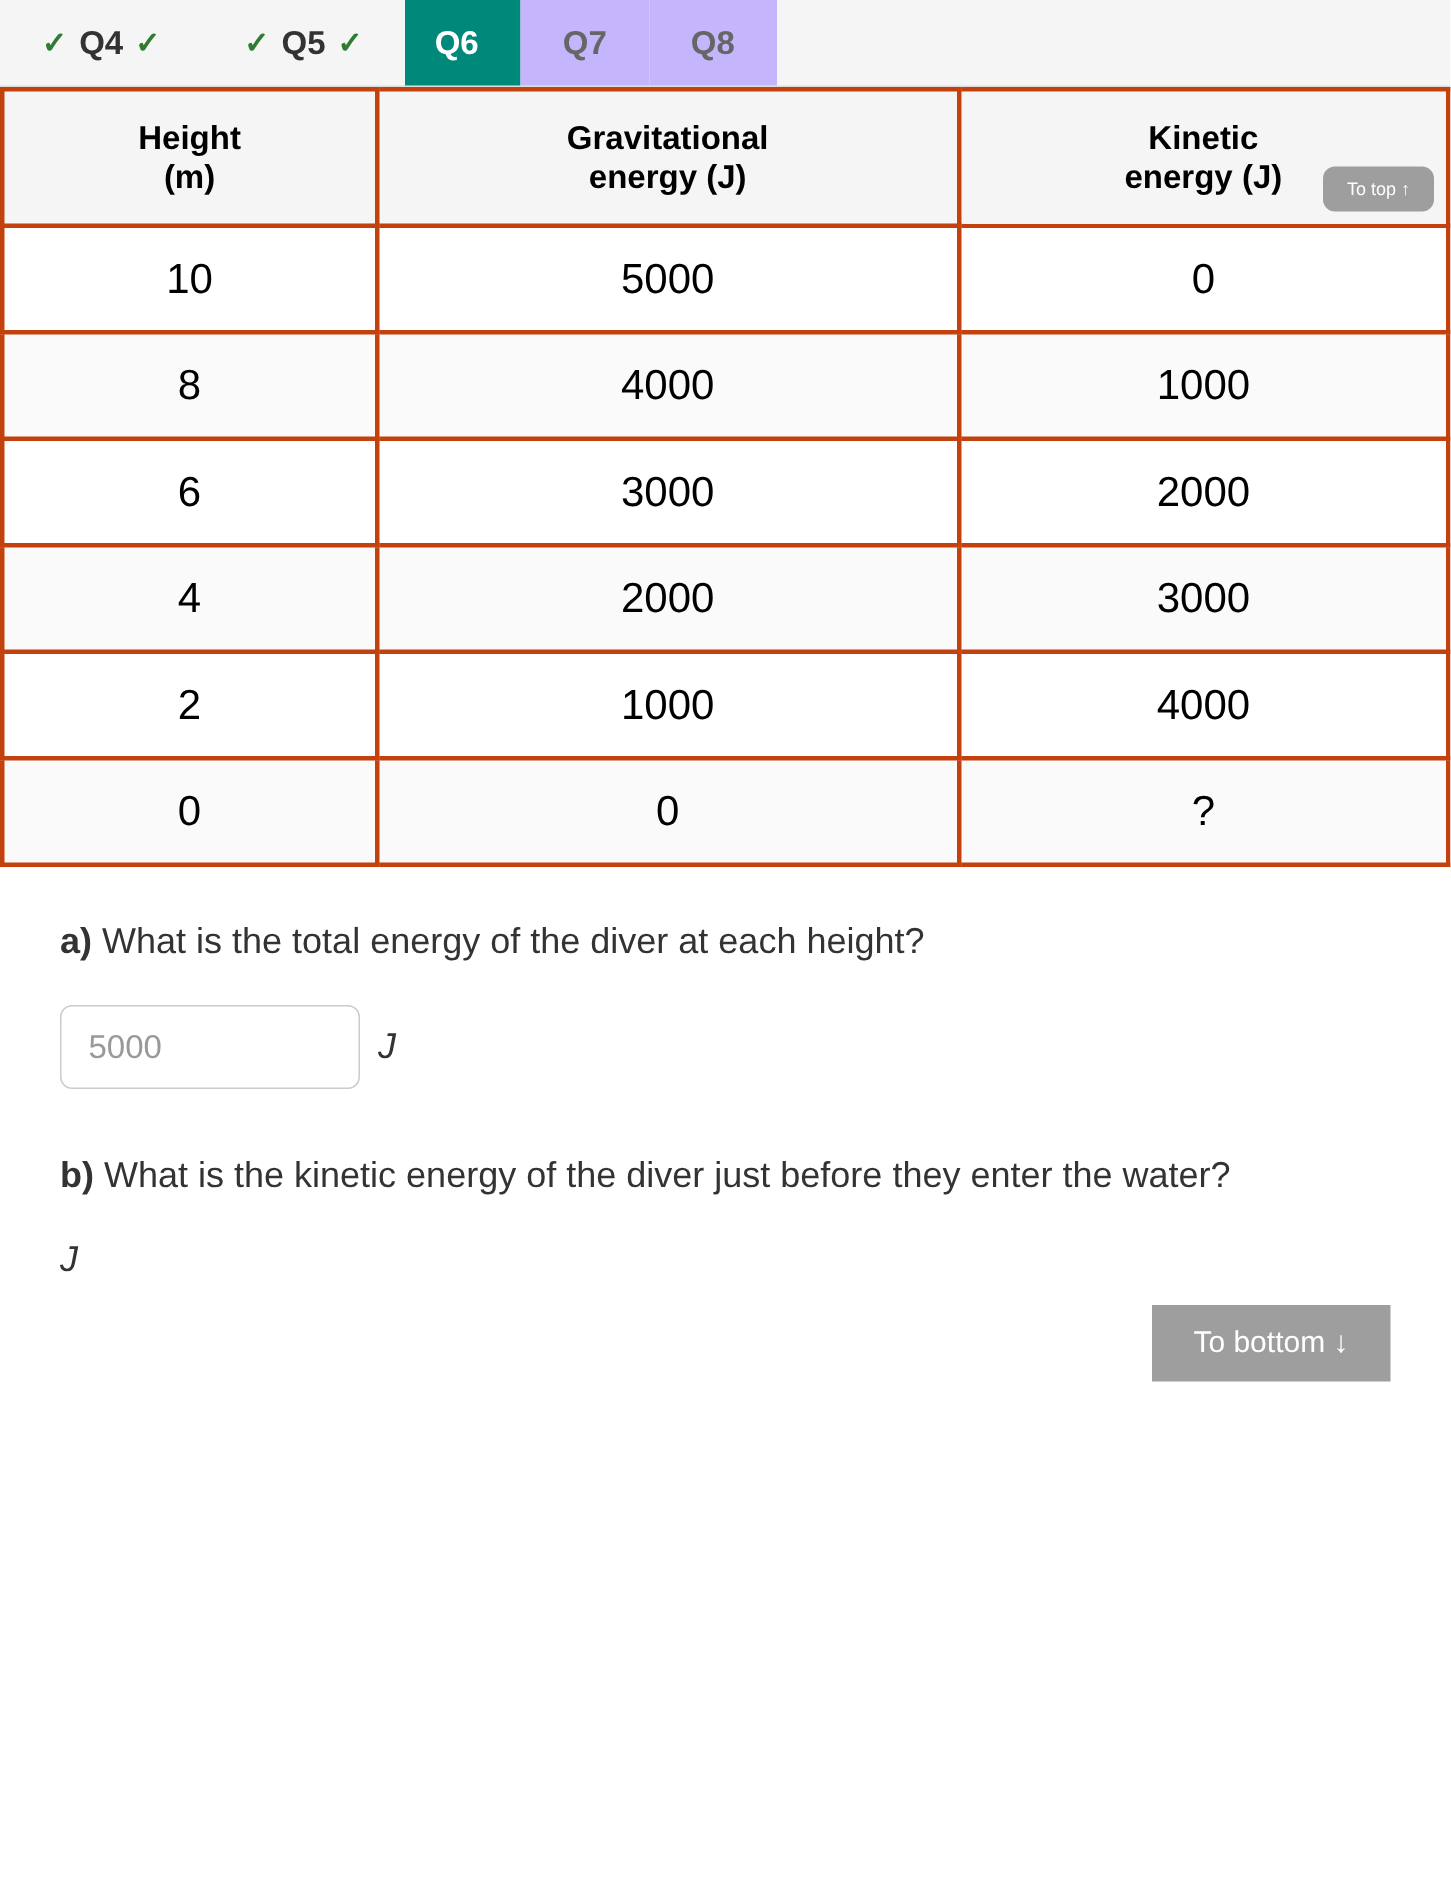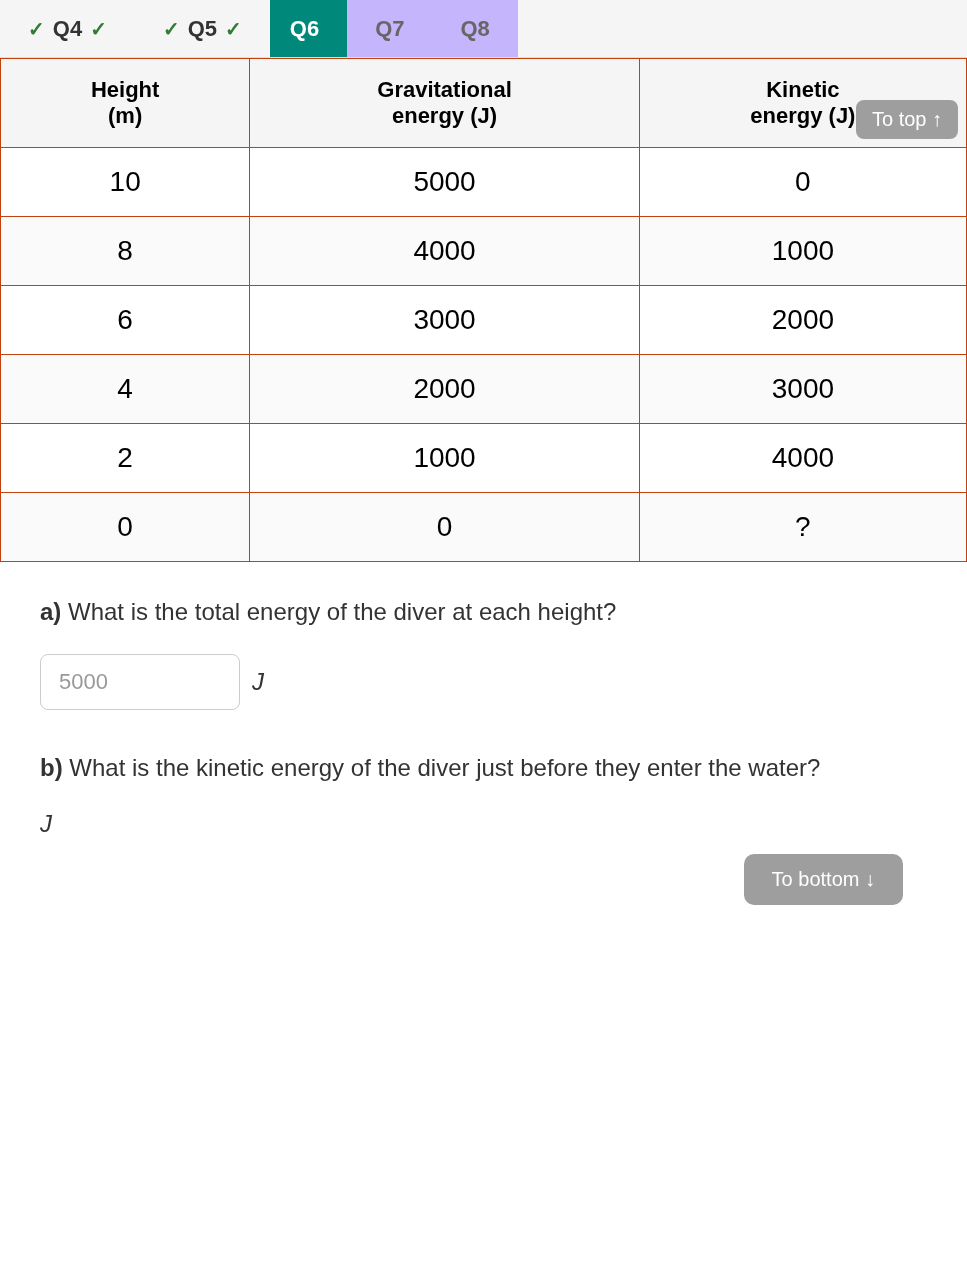--- a/index.html
+++ b/index.html
@@ -56,21 +56,21 @@
       border-collapse: collapse;
       margin-top: 0;
     }
 
     .table-container table {
       width: 100%;
       border-collapse: collapse;
     }
 
     .table-container th, .table-container td {
-      border: 1px solid #c2410c;
+      border: 3px solid #c2410c;
       padding: 18px 24px;
       font-size: 22px;
       text-align: left;
       vertical-align: middle;
     }
 
     .table-container th {
       background: #f5f5f5;
       font-weight: 600;
       text-align: center;
@@ -86,31 +86,31 @@
       background: #fafafa;
     }
 
     
     .to-top-btn {
       background: #9e9e9e;
       color: white;
       border: none;
       border-radius: 8px;
       padding: 8px 16px;
-      font-size: 20px;
+      font-size: 12px;
       cursor: pointer;
       white-space: nowrap;
       display: inline-flex;
       align-items: center;
       gap: 4px;
     }
 
     
     .questions-section {
-      padding: 32px 64px 40px 40px;
+      padding: 32px 40px 40px 40px;
     }
 
     .question-block {
       margin-bottom: 40px;
     }
 
     .question-label {
       font-size: 24px;
       line-height: 1.5;
       color: #333;
@@ -147,21 +147,21 @@
     .bottom-nav {
       display: flex;
       justify-content: flex-end;
       margin-top: 16px;
     }
 
     .to-bottom-btn {
       background: #9e9e9e;
       color: white;
       border: none;
-      border-radius: 10px;
+      border-radius: 0;
       padding: 14px 28px;
       font-size: 20px;
       cursor: pointer;
       display: inline-flex;
       align-items: center;
       gap: 8px;
     }
 
     .th-wrapper {
       position: relative;

